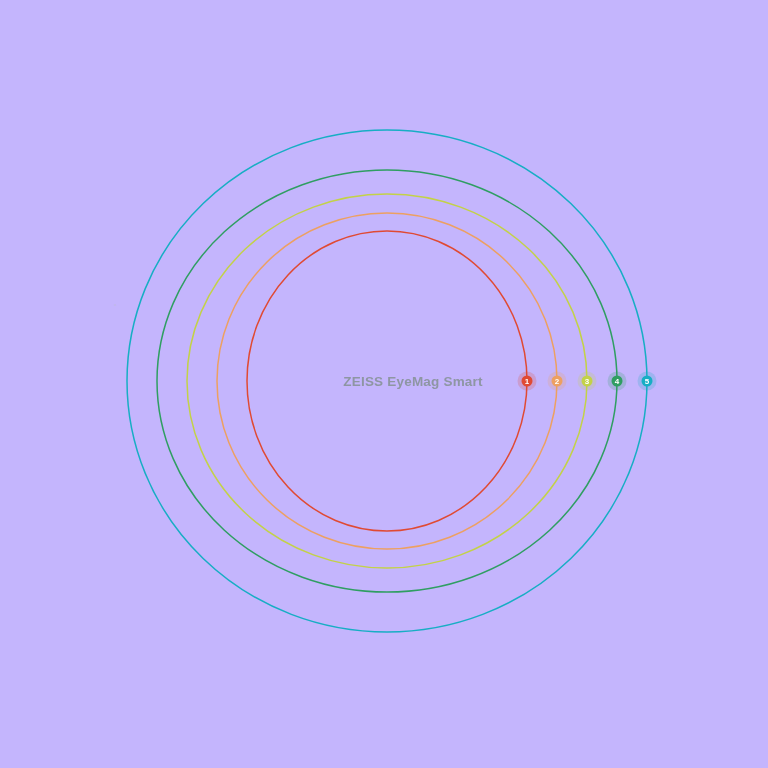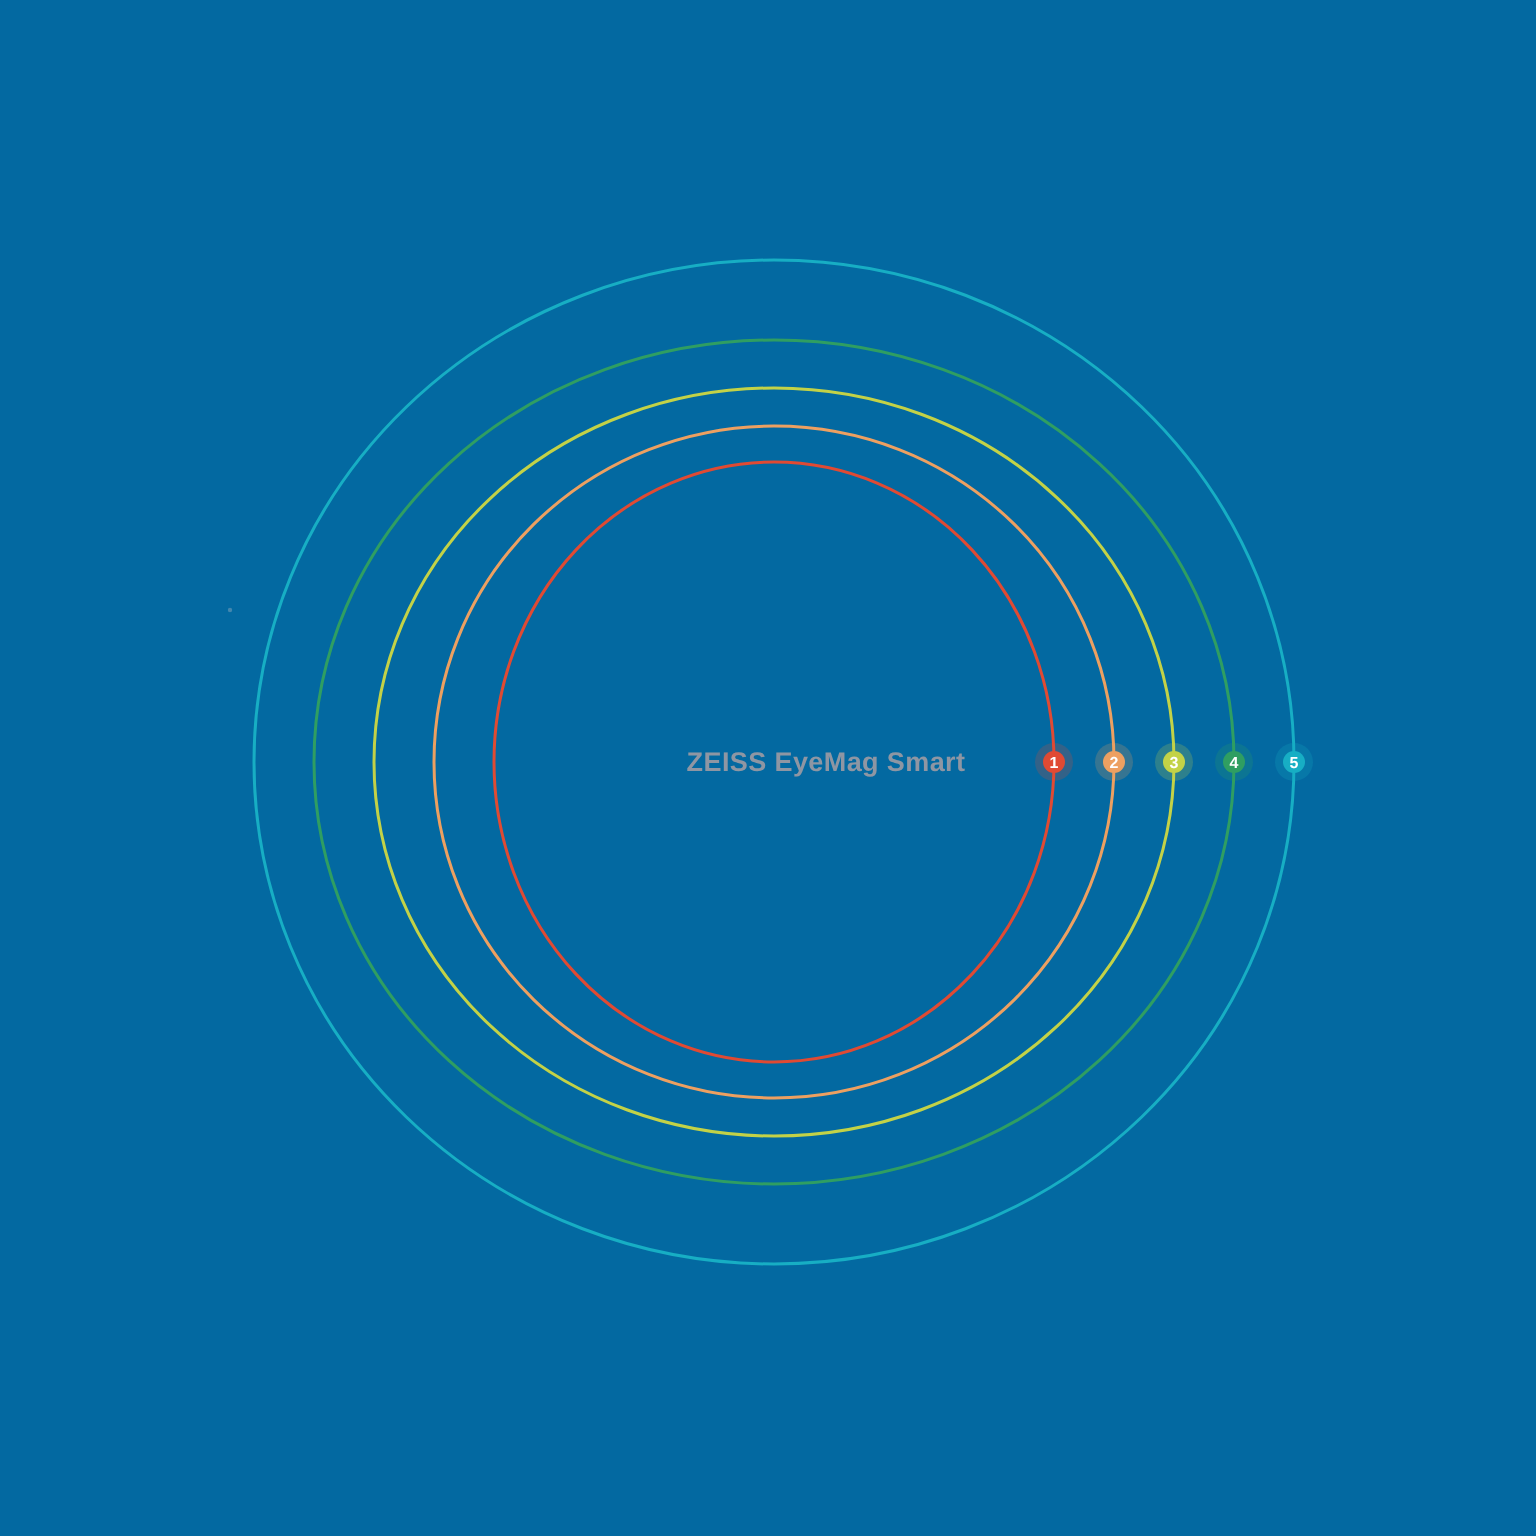--- a/index.html
+++ b/index.html
@@ -59,21 +59,21 @@
     dominant-baseline: central;
     user-select: none;
   }
   .speck {
     opacity: 0.35;
   }
 </style>
 </head>
 <body>
 
-<div id="stage" style="background: #0369a1;">
+<div id="stage" style="background: #c4b5fd;">
   <svg id="diagram-svg" viewBox="0 0 768 768" xmlns="http://www.w3.org/2000/svg">
 
     <g id="rings-group">
         <ellipse class="ring-path" cx="387" cy="381" rx="140" ry="150" stroke="#e04a33" stroke-width="1.5"></ellipse>
         <ellipse class="ring-path" cx="387" cy="381" rx="170" ry="168" stroke="#eda061" stroke-width="1.5"></ellipse>
         <ellipse class="ring-path" cx="387" cy="381" rx="200" ry="187" stroke="#c3d247" stroke-width="1.5"></ellipse>
         <ellipse class="ring-path" cx="387" cy="381" rx="230" ry="211" stroke="#2f9e62" stroke-width="1.5"></ellipse>
         <ellipse class="ring-path" cx="387" cy="381" rx="260" ry="251" stroke="#17aec4" stroke-width="1.5"></ellipse>
       </g>
 

